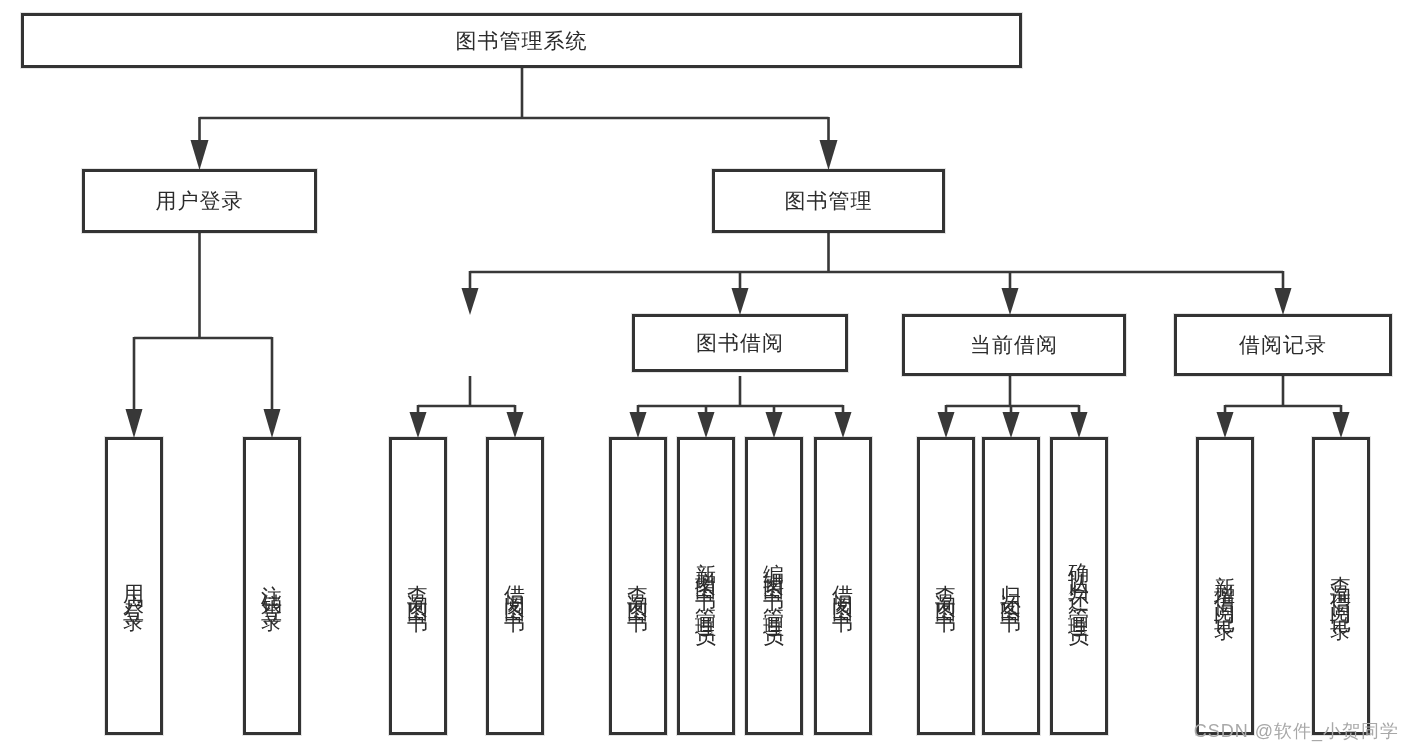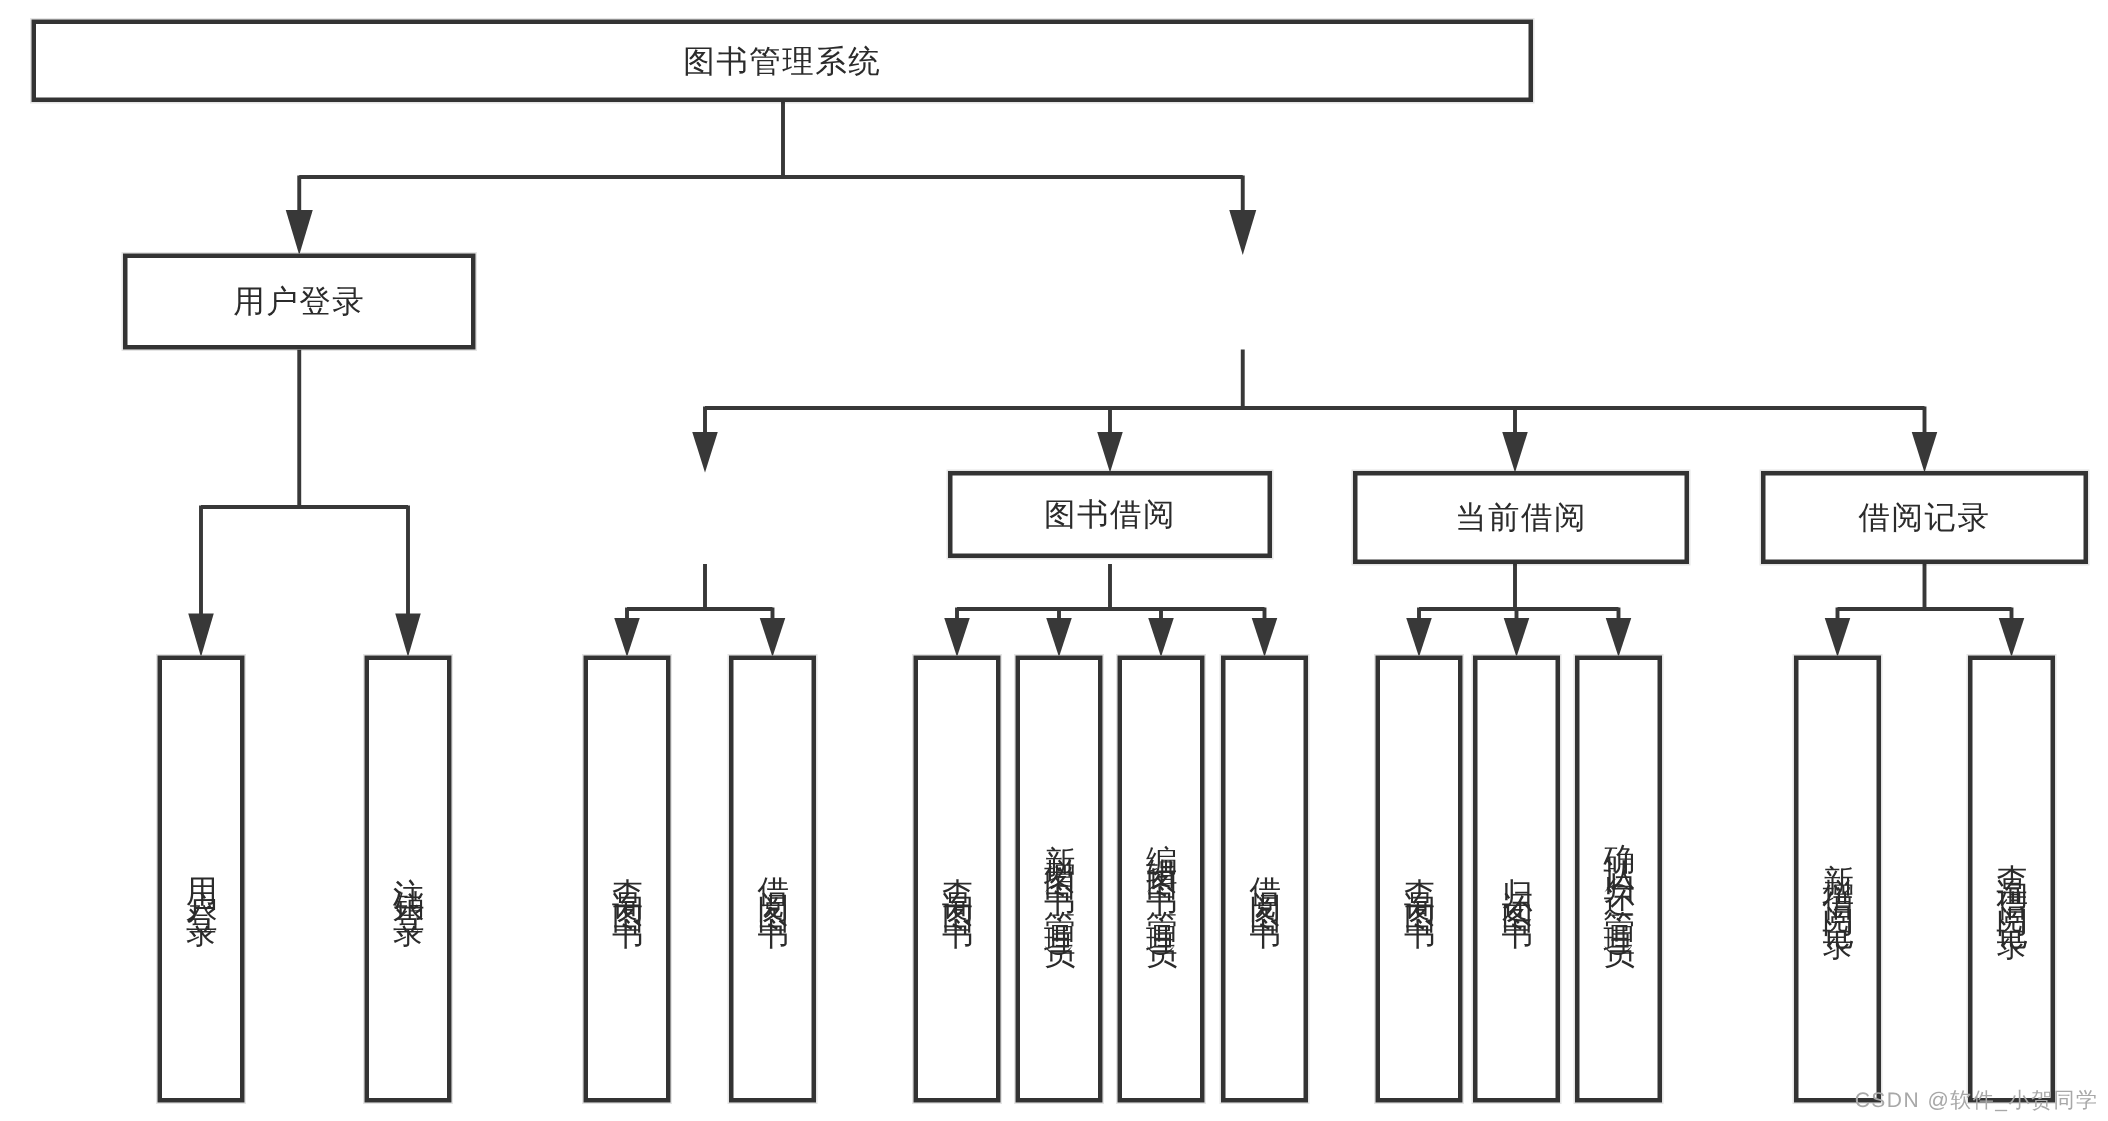--- a/index.html
+++ b/index.html
@@ -45,21 +45,21 @@
     text-orientation: mixed;
     font-size: 21px;
     letter-spacing: 9px;
     line-height: 1;
     white-space: nowrap;
   }
   .watermark {
     position: absolute;
     right: 6px;
     bottom: 4px;
-    font-size: 14px;
+    font-size: 18px;
     color: #a8a8a8;
     letter-spacing: 1px;
     z-index: 3;
     white-space: nowrap;
   }
   .edge-line {
     stroke: #383838;
     stroke-width: 2.6;
     fill: none;
   }
@@ -116,20 +116,23 @@
     </g>
   </svg>
 
   <div class="node" style="left:21px; top:13px; width:1001px; height:55px;text-align:right;">
     <span class="h-label">图书管理系统</span>
   </div>
 
   <div class="node" style="left:82px; top:169px; width:235px; height:64px;">
     <span class="h-label">用户登录</span>
   </div>
+  <div class="node" style="left:712px; top:169px; width:233px; height:64px;">
+    <span class="h-label">图书管理</span>
+  </div>
 
   <div class="node" style="left:632px; top:314px; width:216px; height:58px;">
     <span class="h-label">图书借阅</span>
   </div>
   <div class="node" style="left:902px; top:314px; width:224px; height:62px;">
     <span class="h-label">当前借阅</span>
   </div>
   <div class="node" style="left:1174px; top:314px; width:218px; height:62px;justify-content:center;">
     <span class="h-label">借阅记录</span>
   </div>

